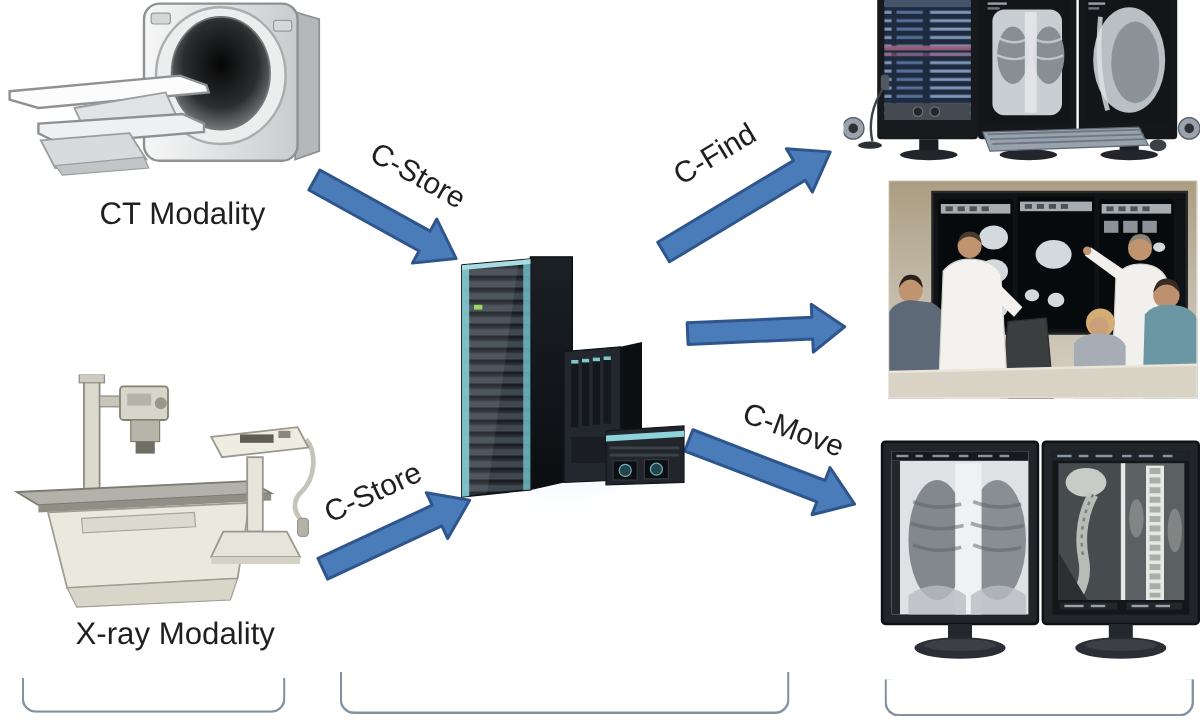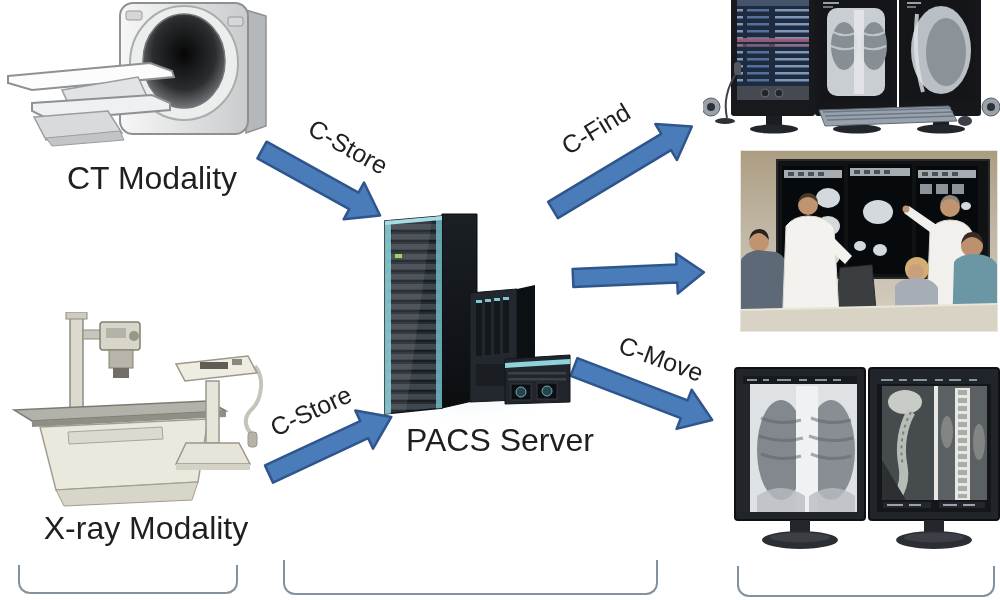--- a/index.html
+++ b/index.html
@@ -3,21 +3,21 @@
 <meta charset="utf-8">
 <style>
   html,body{margin:0;padding:0;background:#fff;}
   .stage{position:relative;width:1000px;height:600px;background:var(--background,#fff);
          font-family:"Liberation Sans",sans-serif;overflow:hidden;}
   .fig{position:absolute;margin:0;padding:0;}
   .fig svg{display:block;width:100%;height:100%;}
   .arrows{position:absolute;left:0;top:0;width:1000px;height:600px;}
   .blockarrow{fill:var(--arrow-fill,#4a7cba);stroke:var(--arrow-outline,#2f568c);
               stroke-width:2.5px;stroke-linejoin:round;}
-  .nlabel{position:absolute;font-size:32px;color:var(--label-text,#1f1f1f);white-space:nowrap;}
+  .nlabel{position:absolute;font-size:26px;color:var(--label-text,#1f1f1f);white-space:nowrap;}
   .alabel{position:absolute;font-size:25px;color:var(--label-text,#1f1f1f);white-space:nowrap;}
   .bracket{position:absolute;border:2px solid var(--bracket,#7d98ab);border-top:none;
            border-radius:0 0 12px 12px;}
 </style>
 </head>
 <body>
 
 <div class="stage">
 
   <svg class="arrows" viewBox="0 0 1000 600">
@@ -126,21 +126,20 @@
       <path d="M133,147 L198,143 L198,190 L133,192 Z" fill="#22262c" stroke="#11151a"></path>
       <path d="M133,151 L198,147 L198,152 L133,156 Z" fill="#8ed2da"></path>
       <rect x="136" y="160" width="58" height="2.5" fill="#3a4148"></rect>
       <rect x="136" y="166" width="58" height="2.5" fill="#3a4148"></rect>
       <rect x="139" y="172" width="20" height="16" fill="#0c0e11" stroke="#323840"></rect>
       <rect x="165" y="171" width="20" height="16" fill="#0c0e11" stroke="#323840"></rect>
       <circle cx="149" cy="180" r="5" fill="#27444b" stroke="#64b3bd"></circle>
       <circle cx="175" cy="179" r="5" fill="#27444b" stroke="#64b3bd"></circle>
     </svg>
   </figure>
-  <div class="nlabel" style="left:500px;top:440px;transform:translate(-50%,-50%)">PACS Server</div>
 
   <figure class="fig" style="left:703px;top:0;width:297px;height:137px">
     <svg viewBox="0 0 297 137">
       <defs>
         <pattern id="wsrows" width="70" height="7" patternUnits="userSpaceOnUse">
           <rect width="70" height="7" fill="#1e2a3d"></rect>
           <rect x="2" y="2" width="38" height="2.5" fill="#7e97bb"></rect>
           <rect x="44" y="2" width="22" height="2.5" fill="#54719b"></rect>
         </pattern>
       </defs>

